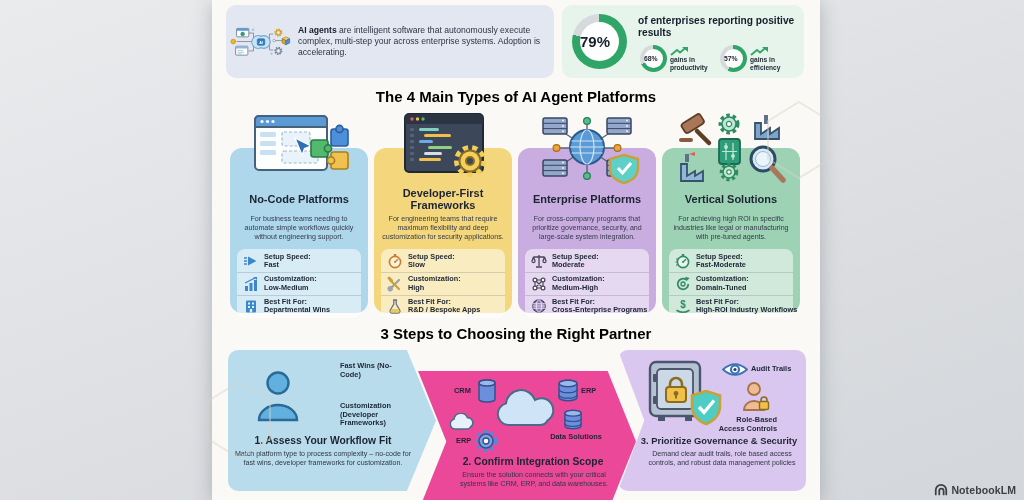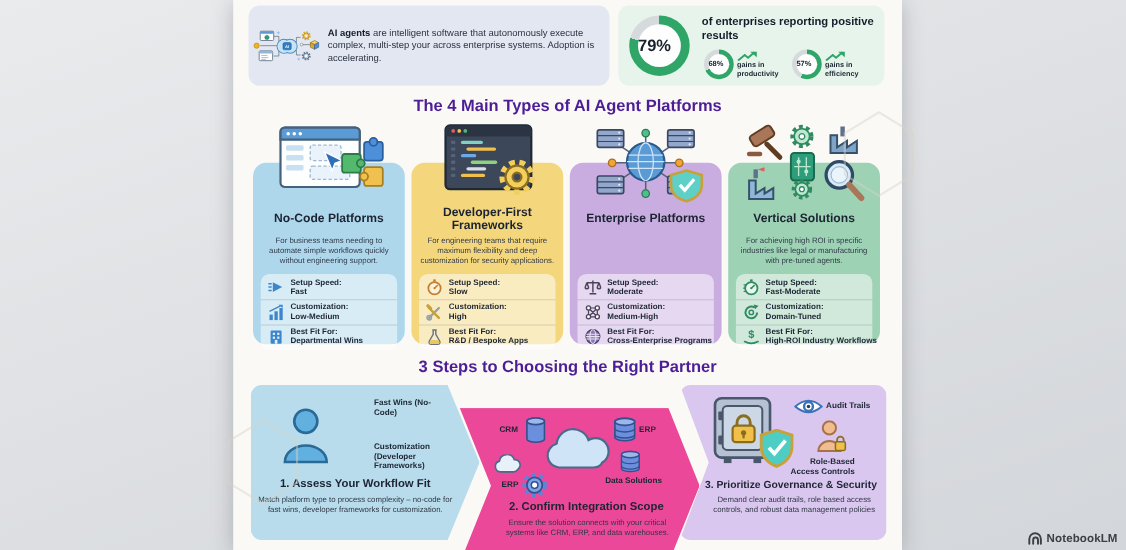--- a/index.html
+++ b/index.html
@@ -34,21 +34,21 @@
   .donut-big .hole { inset:8px; font-size:15px; font-weight:bold; color:#18202e; }
   .stats-headline { position:absolute; left:76px; top:10px; width:160px;
     font-size:10.2px; font-weight:bold; line-height:1.2; color:#141d2b; }
   .mini-stat { position:absolute; display:flex; align-items:center; gap:3px; }
   .mini-stat .donut { width:27px; height:27px; flex:0 0 27px; }
   .mini-stat .hole { inset:4px; font-size:6.8px; font-weight:bold; color:#1a222e; }
   .mini-right { display:flex; flex-direction:column; gap:0px; }
   .mini-label { font-size:6.6px; font-weight:bold; color:#222a38; line-height:1.15; width:48px; }
   
   .section-title { position:absolute; left:0; width:100%; text-align:center;
-    font-size:15px; font-weight:bold; color:#4c1d95; }
+    font-size:15px; font-weight:bold; color:#000000; }
   
   .card { position:absolute; top:112px; width:138px; height:201px; }
   .card-bg { position:absolute; left:0; top:36px; width:100%; height:165px; border-radius:12px; }
   .c0 .card-bg { background:#aed7ec; } .c1 .card-bg { background:#f4d77d; }
   .c2 .card-bg { background:#c9ade0; } .c3 .card-bg { background:#9dd2b4; }
   .card-art { position:absolute; left:9px; top:0; width:120px; height:74px; }
   .card-title { position:absolute; left:4px; top:74px; width:130px; height:28px;
     display:flex; align-items:center; justify-content:center; text-align:center;
     font-size:11px; font-weight:bold; color:#1c2433; line-height:1.05; }
   .card-desc { position:absolute; left:6px; top:103px; width:126px; height:31px;
@@ -366,20 +366,21 @@
       <g fill="none" stroke="#cfe4f5" stroke-width="1.2">
         <ellipse cx="60" cy="35" rx="7" ry="17"></ellipse>
           <path d="M44.5,29 h31 M44.5,41 h31 M43,35 h34"></path>
       </g>
       <g transform="translate(83,43)">
         <path d="M14,0 l14,4 v9 q0,11 -14,15 q-14,-4 -14,-15 v-9 z" fill="#5fd0c7" stroke="#c9a13b" stroke-width="2.4"></path>
         <polyline points="8,13 12.5,18 21,8" fill="none" stroke="#fff" stroke-width="3"></polyline>
       </g>
     </svg>
     <div class="card-title">Enterprise Platforms</div>
+    <div class="card-desc">For cross-company programs that prioritize governance, security, and large-scale system integration.</div>
     <div class="card-panel">
       <div class="stat-row">
         <svg class="stat-ic" viewBox="0 0 16 16">
             <g stroke="#4a4458" stroke-width="1.3" fill="none">
               <path d="M8,2 v11 M5,14 h6 M2.5,4 h11"></path>
               <path d="M2.5,4 l-1.7,4.5 M2.5,4 l1.7,4.5 M0.8,8.5 a1.9,1.9 0 0 0 3.4,0"></path>
               <path d="M13.5,4 l-1.7,4.5 M13.5,4 l1.7,4.5 M11.8,8.5 a1.9,1.9 0 0 0 3.4,0"></path>
             </g>
           </svg>
         <div class="stat-txt">

